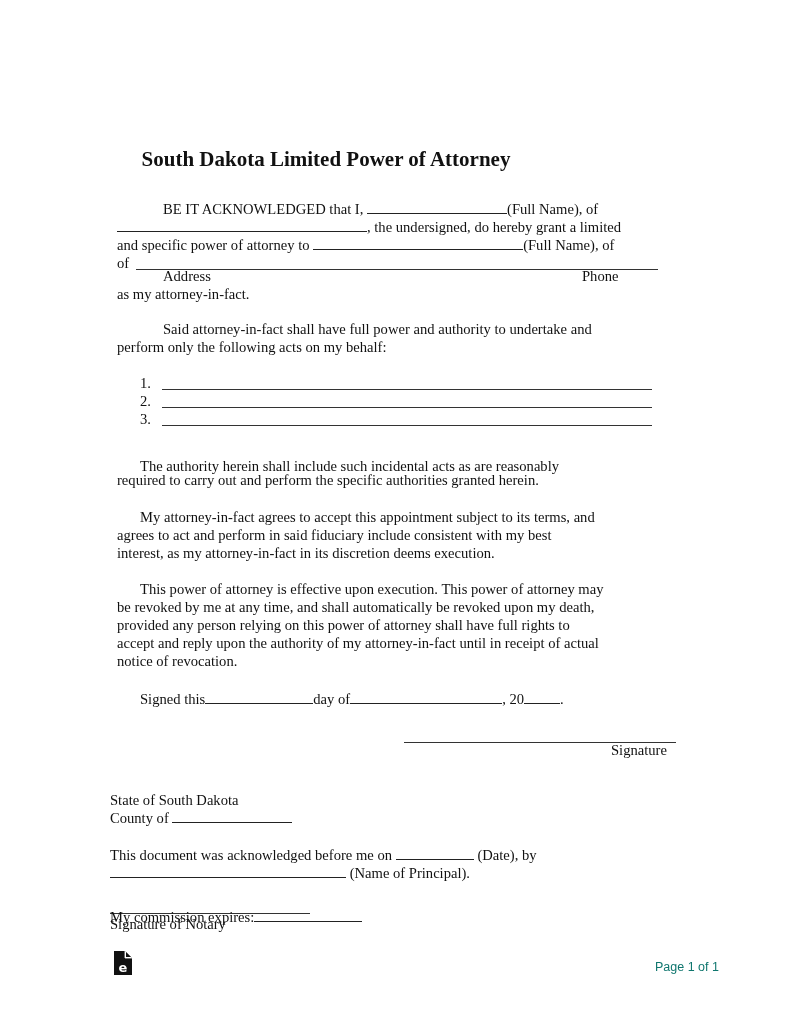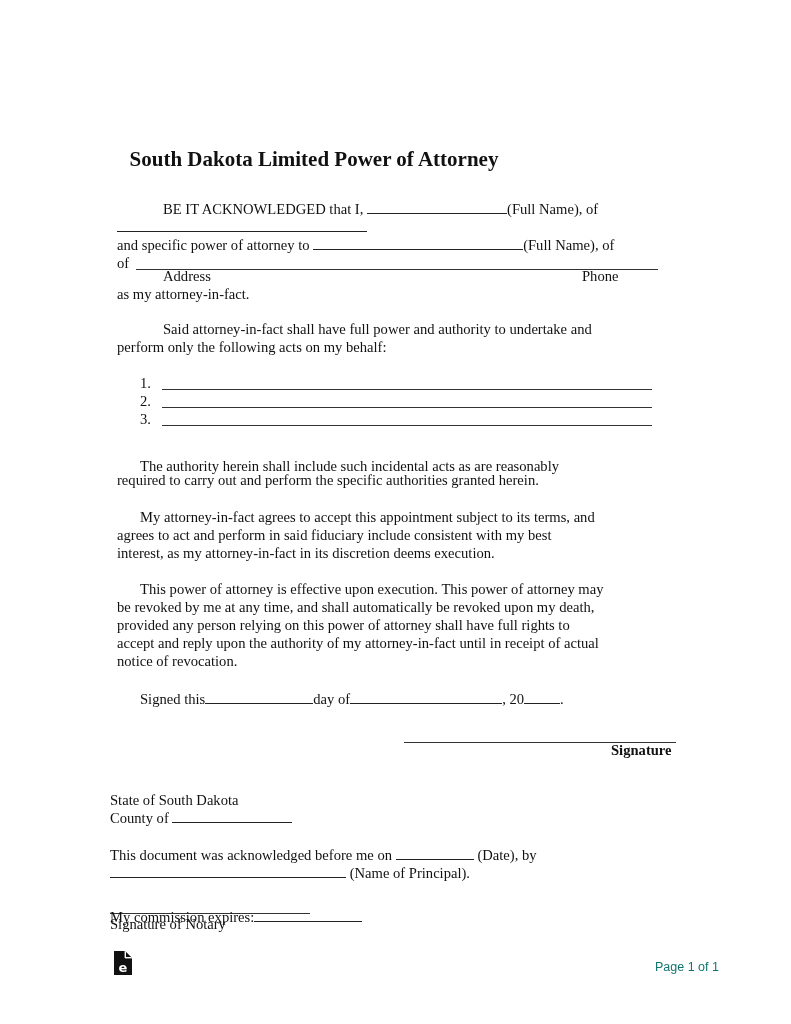--- a/index.html
+++ b/index.html
@@ -1,38 +1,38 @@
 <!DOCTYPE html>
 <html><head>
 <meta charset="utf-8">
 <style>
   html, body { margin: 0; padding: 0; background: #ffffff; }
   body { width: 791px; height: 1024px; position: relative; overflow: hidden;
          font-family: "Liberation Serif", "DejaVu Serif", serif; color: #111; }
   .abs { position: absolute; white-space: nowrap; }
-  .title { left: 0; width: 628px; top: 147px; text-align: center;
+  .title { left: 12px; width: 628px; top: 147px; text-align: center;
            font-weight: bold; font-size: 21px; }
   .t { font-size: 14.6px; line-height: 18px; }
   .blank { display: inline-block; border-bottom: 1px solid #222; height: 13px; vertical-align: baseline; }
   .rule { position: absolute; border-top: 1px solid #333; height: 0; }
   .footer { font-family: "Liberation Sans", "DejaVu Sans", sans-serif; font-size: 12.5px; color: #0f766e; }
 </style>
 </head>
 <body>
 
 <div>
 
   <div class="abs title">South Dakota Limited Power of Attorney</div>
 
   <div class="abs t" style="left:163px; top:200px;">
     <span>BE IT ACKNOWLEDGED   that I,</span>
     <span class="blank" style="width:140px;"></span><span>(Full Name), of</span>
   </div>
   <div class="abs t" style="left:117px; top:218px;">
-    <span class="blank" style="width:250px;"></span>
+    <span class="blank" style="width:250px;"></span><span>, the undersigned, do hereby grant a limited</span>
   </div>
   <div class="abs t" style="left:117px; top:236px;">
     <span>and specific power of attorney to</span>
     <span class="blank" style="width:210px;"></span><span>(Full Name), of</span>
   </div>
   <div class="abs t" style="left:117px; top:254px;">
     <span>of</span>
   </div>
   <div class="rule" style="left:136px; top:269px; width:522px;"></div>
   <div class="abs t" style="left:163px; top:267px;">Address</div>
@@ -60,21 +60,21 @@
   <div class="abs t" style="left:117px; top:598px;">be revoked by me at any time, and shall automatically be revoked upon my death,</div>
   <div class="abs t" style="left:117px; top:616px;">provided any person relying on this power of attorney shall have full rights to</div>
   <div class="abs t" style="left:117px; top:634px;">accept and reply upon the authority of my attorney-in-fact until in receipt of actual</div>
   <div class="abs t" style="left:117px; top:652px;">notice of revocation.</div>
 
   <div class="abs t" style="left:140px; top:690px;">
     <span>Signed this</span><span class="blank" style="width:108px;"></span><span>day of</span><span class="blank" style="width:152px;"></span><span>, 20</span><span class="blank" style="width:36px;"></span><span>.</span>
   </div>
 
   <div class="rule" style="left:404px; top:742px; width:272px;"></div>
-  <div class="abs t" style="left:611px; top:741px;font-weight:bold;">Signature</div>
+  <div class="abs t" style="left:611px; top:741px;">Signature</div>
 
   <div class="abs t" style="left:110px; top:791px;">State of South Dakota</div>
   <div class="abs t" style="left:110px; top:809px;">
     <span>County of</span>
     <span class="blank" style="width:120px;"></span>
   </div>
   <div class="abs t" style="left:110px; top:846px;">
     <span>This document was acknowledged before me on</span>
     <span class="blank" style="width:78px;"></span>
     <span>(Date), by</span>

